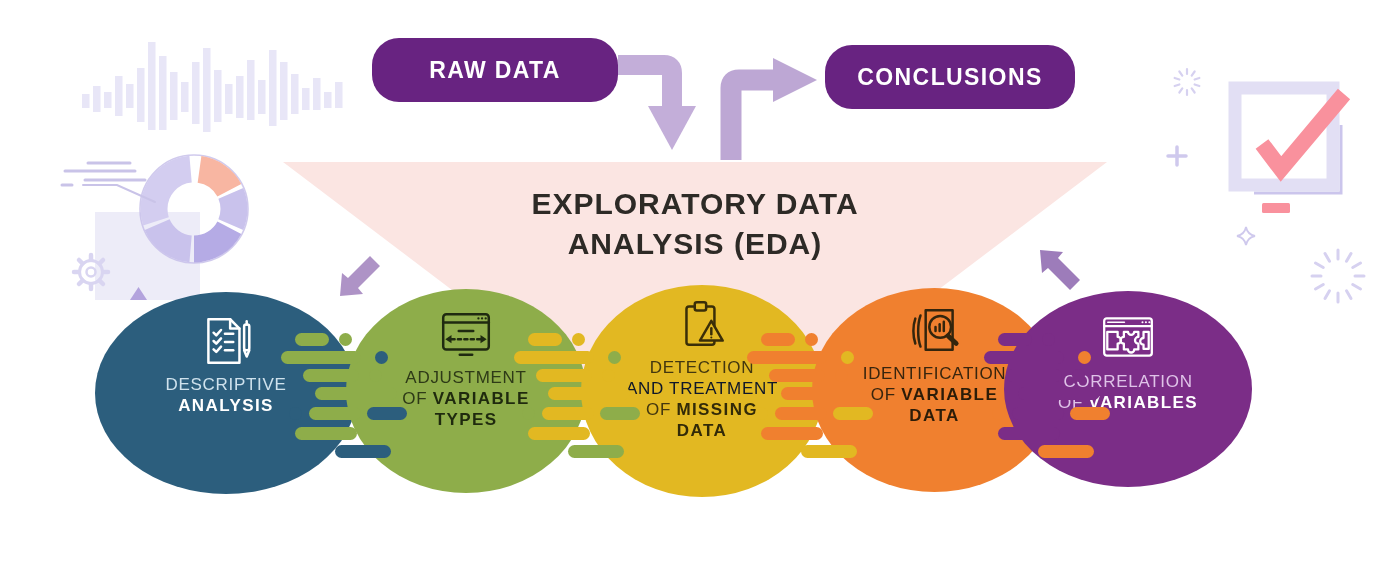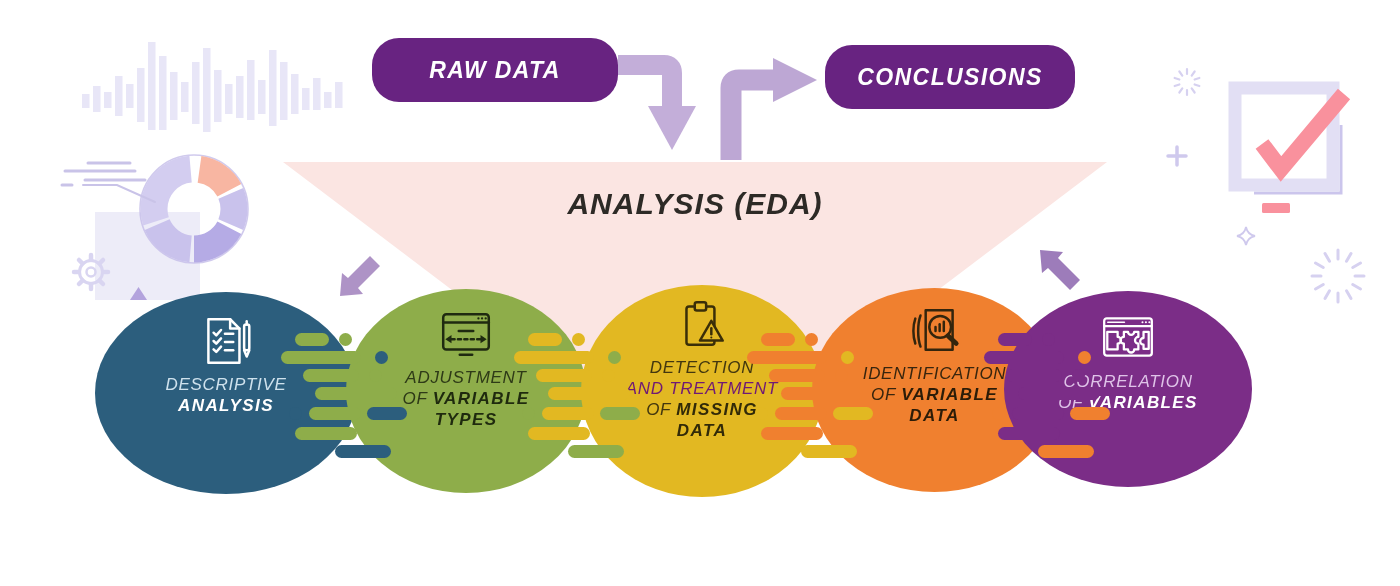--- a/index.html
+++ b/index.html
@@ -1,17 +1,17 @@
 <!DOCTYPE html>
 <html><head>
 <meta charset="utf-8">
 <style>
   html,body{margin:0;padding:0;background:#ffffff;}
   .stage{position:relative;width:1400px;height:526px;background:#ffffff;overflow:hidden;
-         font-family:"Liberation Sans",sans-serif;font-style:italic;}
+         font-family:"Liberation Sans",sans-serif;}
   .deco{position:absolute;z-index:0;}
   .badge{position:absolute;display:flex;align-items:center;justify-content:center;
          color:#fff;font-weight:bold;font-size:23px;letter-spacing:1.4px;
          border-radius:27px;z-index:2;}
   #badge-raw{left:372px;top:38px;width:246px;height:64px;}
   #badge-conclusions{left:825px;top:45px;width:250px;height:64px;}
   .flow-arrows{position:absolute;left:0;top:0;z-index:1;pointer-events:none;}
   .funnel{position:absolute;left:283px;top:162px;width:824px;height:312px;
           clip-path:polygon(0 0,100% 0,50% 100%);display:flex;flex-direction:column;
           align-items:center;z-index:1;}
@@ -149,20 +149,21 @@
       <polygon points="648,106 696,106 672,150"></polygon>
     </g>
     <g fill="#bda7d4">
       <path d="M731,160 V88 Q731,80 739,80 H775" fill="none" stroke="#bda7d4" stroke-width="21"></path>
       <polygon points="773,58 773,102 817,80"></polygon>
     </g>
   </svg>
 
   <div class="funnel" style="background: rgb(251, 229, 226);">
     <div class="funnel-title" style="color: rgb(45, 42, 38);">
+      <div>EXPLORATORY DATA</div>
       <div>ANALYSIS (EDA)</div>
     </div>
   </div>
 
   <svg class="small-arrows" width="1400" height="586" viewBox="0 0 1400 586">
     <polygon fill="#ae93c6" points="340,296 363,294 358,288 380,266 370,256 348,278 342,273"></polygon>
     <polygon fill="#9d7cba" points="1040,250 1063,252 1058,258 1080,280 1070,290 1048,268 1042,273"></polygon>
   </svg>
 
   <div class="bubble" id="b0" style="background: rgb(44, 94, 125);">
@@ -208,21 +209,21 @@
   <div class="bubble" id="b2" style="background: rgb(226, 184, 34);">
     <svg class="icon" width="58" height="58" viewBox="0 0 56 56" fill="none" stroke="#3a2e08" stroke-width="2.4" stroke-linecap="round" stroke-linejoin="round">
       <rect x="13" y="11" width="27" height="37" rx="2.5"></rect>
       <rect x="21" y="7" width="11" height="8" rx="2" fill="#e2b822"></rect>
       <path d="M37,25 l11,19 h-22 z" fill="#e2b822"></path>
       <path d="M37,32 v6"></path>
         <circle cx="37" cy="41" r="1" fill="#3a2e08" stroke="none"></circle>
     </svg>
     <div class="bubble-text">
         <div class="line"><span style="color: rgb(67, 55, 15);">DETECTION</span></div>
-        <div class="line"><span style="color: #701a75; margin-top: 16px;">AND TREATMENT</span></div>
+        <div class="line"><span style="color: #0f172a; margin-top: 16px;">AND TREATMENT</span></div>
         <div class="line"><span style="color: rgb(67, 55, 15);">OF </span><span class="strong" style="color: rgb(50, 42, 8);">MISSING</span></div>
         <div class="line"><span class="strong" style="color: rgb(50, 42, 8);">DATA</span></div>
       </div>
   </div>
 
   <div class="bubble" id="b3" style="background: rgb(240, 128, 47);">
     <svg class="icon" width="60" height="58" viewBox="0 0 56 56" fill="none" stroke="#33250d" stroke-width="2.4" stroke-linecap="round" stroke-linejoin="round">
       <path d="M9,17 c-2.5,7 -2.5,17 0,24"></path>
         <path d="M14,14 c-3,8 -3,22 0,30"></path>
       <rect x="19" y="9" width="26" height="38"></rect>

